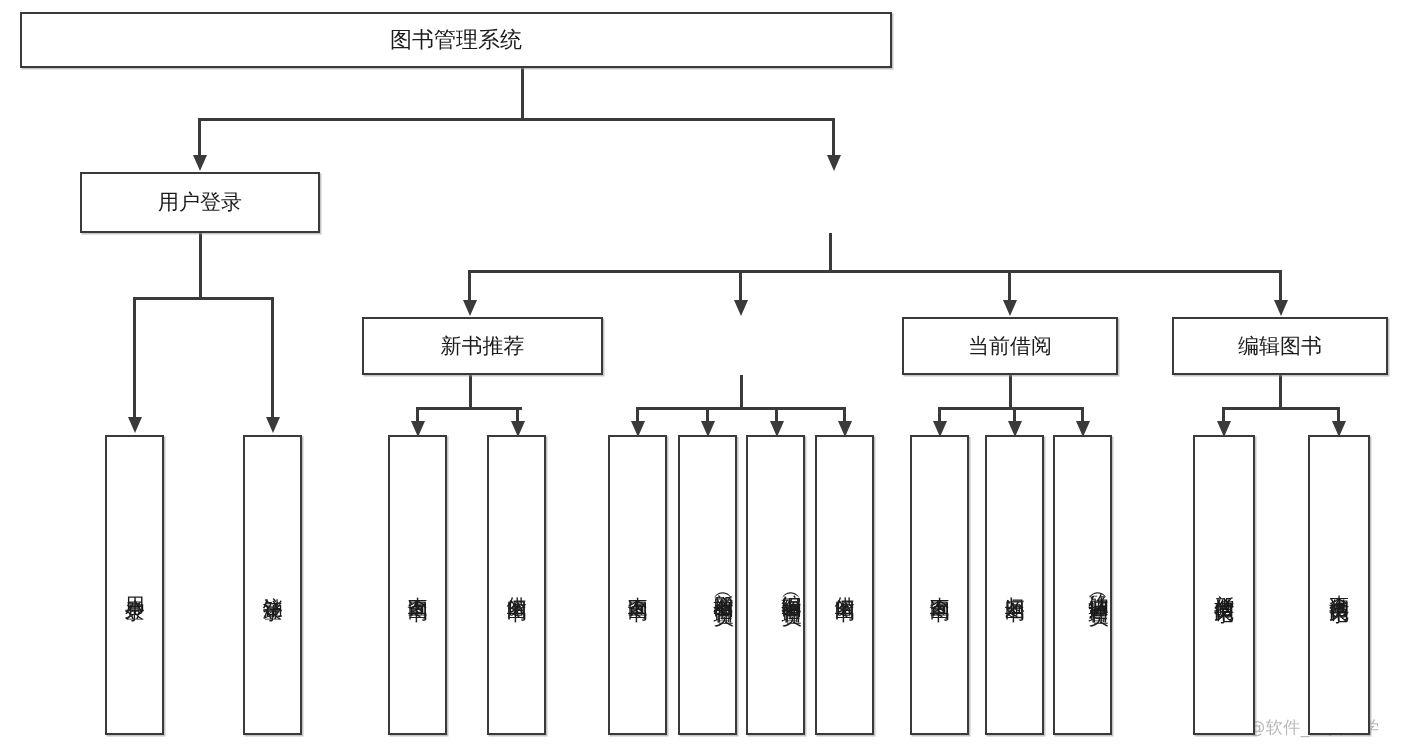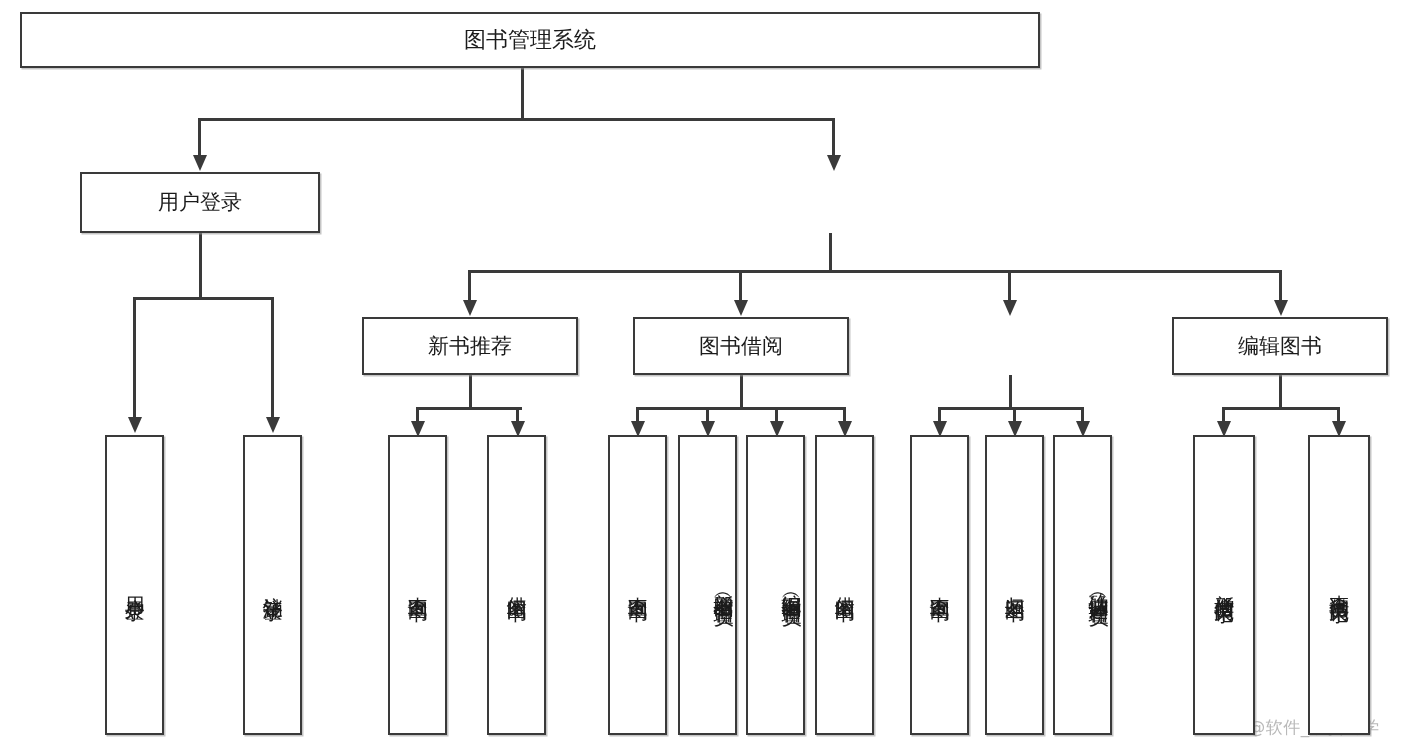--- a/index.html
+++ b/index.html
@@ -130,31 +130,31 @@
     <div class="vline" style="left: 1013px; top: 407px; height: 14px;"></div>
     <div class="arrow" style="left: 1007.5px; top: 421px;"></div>
     <div class="vline" style="left: 1081px; top: 407px; height: 14px;"></div>
     <div class="arrow" style="left: 1075.5px; top: 421px;"></div>
     <div class="vline" style="left: 1279px; top: 375px; height: 32px;"></div>
     <div class="hline" style="left: 1222px; top: 407px; width: 115px;"></div>
     <div class="vline" style="left: 1222px; top: 407px; height: 14px;"></div>
     <div class="arrow" style="left: 1216.5px; top: 421px;"></div>
     <div class="vline" style="left: 1337px; top: 407px; height: 14px;"></div>
     <div class="arrow" style="left: 1331.5px; top: 421px;"></div>
-    <div class="node root" style="left: 20px; top: 12px; width: 1020px; height: 56px;">
+    <div class="node root" style="left: 20px; top: 12px; width: 872px; height: 56px;">
       <span class="label">图书管理系统</span>
     </div>
     <div class="node level2" style="left: 80px; top: 172px; width: 240px; height: 61px;">
       <span class="label">用户登录</span>
     </div>
-    <div class="node level3" style="left: 362px; top: 317px; width: 216px; height: 58px;">
+    <div class="node level3" style="left: 362px; top: 317px; width: 241px; height: 58px;">
       <span class="label">新书推荐</span>
     </div>
-    <div class="node level3" style="left: 633px; top: 317px; width: 216px; height: 58px;">
-      <span class="label">图书借阅</span>
+    <div class="node level3" style="left: 902px; top: 317px; width: 216px; height: 58px;">
+      <span class="label">当前借阅</span>
     </div>
     <div class="node level3" style="left: 1172px; top: 317px; width: 216px; height: 58px;">
       <span class="label">编辑图书</span>
     </div>
     <div class="node leaf centered" style="left: 105px; top: 435px; width: 59px; height: 300px;">
       <span class="label">用户登录</span>
     </div>
     <div class="node leaf centered" style="left: 243px; top: 435px; width: 59px; height: 300px;">
       <span class="label">注销登录</span>
     </div>

